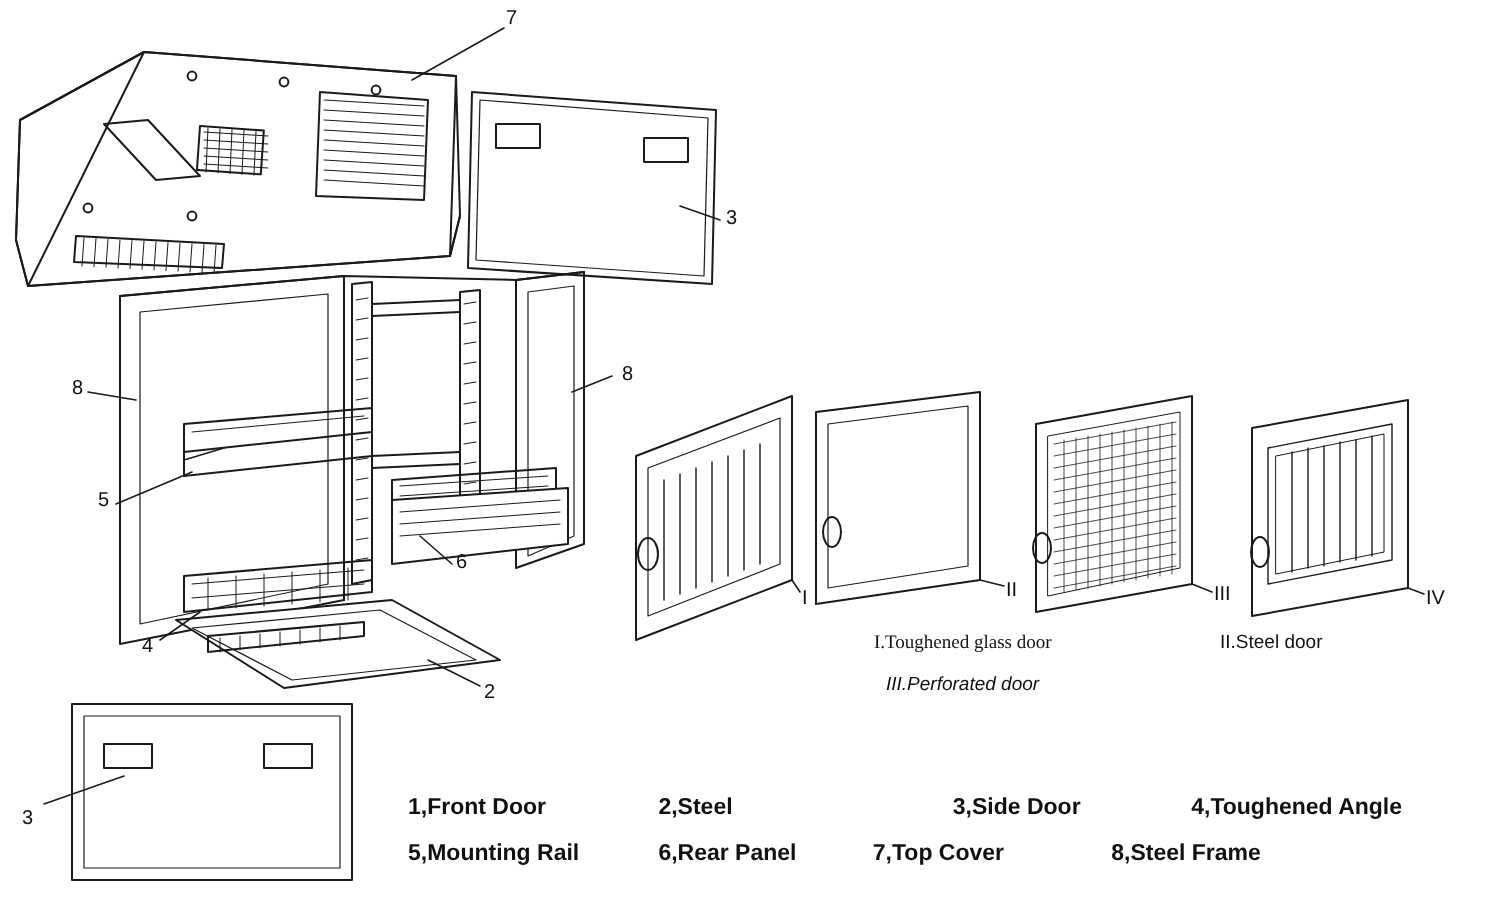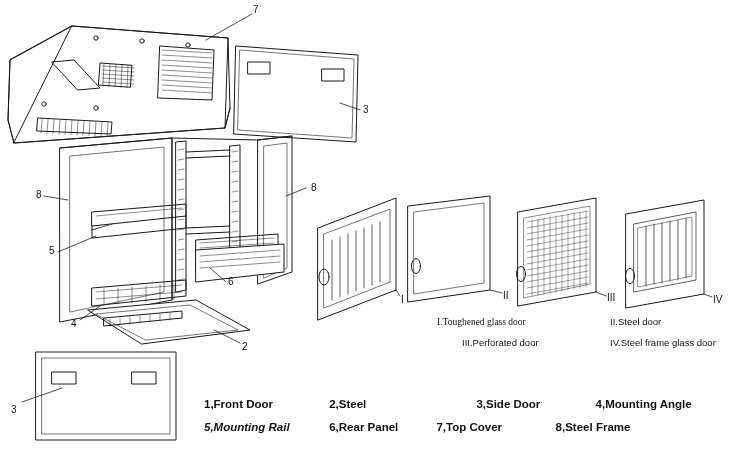--- a/index.html
+++ b/index.html
@@ -181,33 +181,30 @@
   <div class="num" style="left:503px;top:290px;">II</div>
   <div class="num" style="left:607px;top:292px;">III</div>
   <div class="num" style="left:713px;top:294px;">IV</div>
 
   <div class="legend" style="left:437px;top:315px;font-family:Liberation Serif, serif;">
     <b>I</b><span>.Toughened glass door</span>
   </div>
   <div class="legend" style="left:610px;top:315px;">
     <b>II</b><span>.Steel door</span>
   </div>
-  <div class="legend" style="left:462px;top:336px;">
+  <div class="legend" style="left:443px;top:336px;font-style:italic;">
     <b>III</b><span>.Perforated door</span>
-  </div>
-  <div class="legend" style="left:610px;top:336px;">
-    <b>IV</b><span>.Steel frame glass door</span>
   </div>
 
   <div class="keyrow" style="left:204px;top:398px;">
     <span style="width:122px;">1,Front Door</span>
     <span style="width:104px;">2,Steel</span>
     <span style="width:116px;margin-left:40px;">3,Side Door</span>
-    <span>4,Mounting Angle</span>
+    <span>4,Toughened Angle</span>
   </div>
   <div class="keyrow" style="left:204px;top:421px;">
-    <span style="width:122px;font-style:italic;">5,Mounting Rail</span>
+    <span style="width:122px;">5,Mounting Rail</span>
     <span style="width:104px;">6,Rear Panel</span>
     <span style="width:116px;">7,Top Cover</span>
     <span>8,Steel Frame</span>
   </div>
 
 </div>
 
 </body></html>

